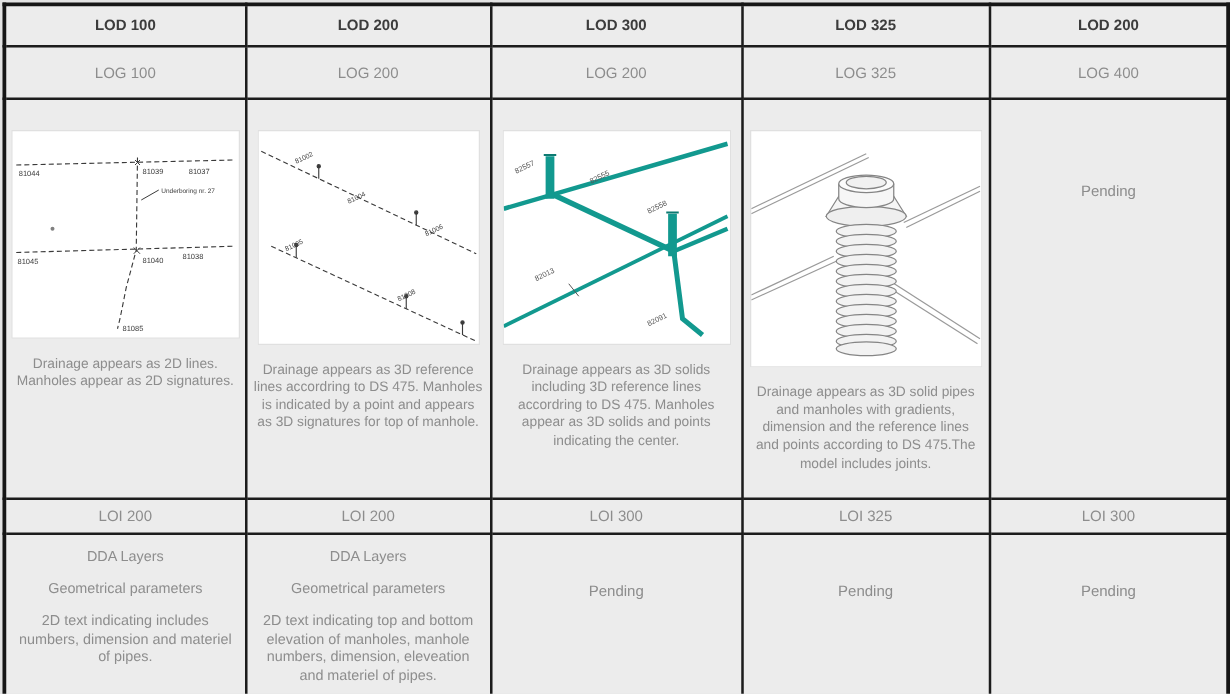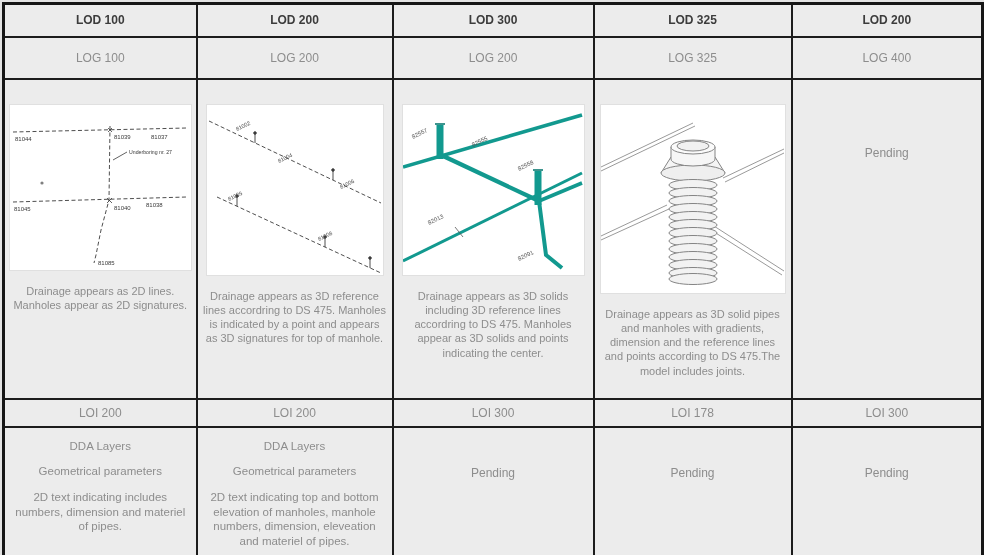--- a/index.html
+++ b/index.html
@@ -186,21 +186,21 @@
 
     <td class="big">
       <div class="pending-big">Pending</div>
     </td>
   </tr>
 
   <tr style="height:28px">
     <td class="loi">LOI 200</td>
     <td class="loi">LOI 200</td>
     <td class="loi">LOI 300</td>
-    <td class="loi">LOI 178</td>
+    <td class="loi">LOI 325</td>
     <td class="loi">LOI 300</td>
   </tr>
 
   <tr style="height:118px">
     <td class="detail">
       <p>DDA Layers</p>
       <p>Geometrical parameters</p>
       <p>2D text indicating includes numbers, dimension and materiel of pipes.</p>
     </td>
     <td class="detail">

